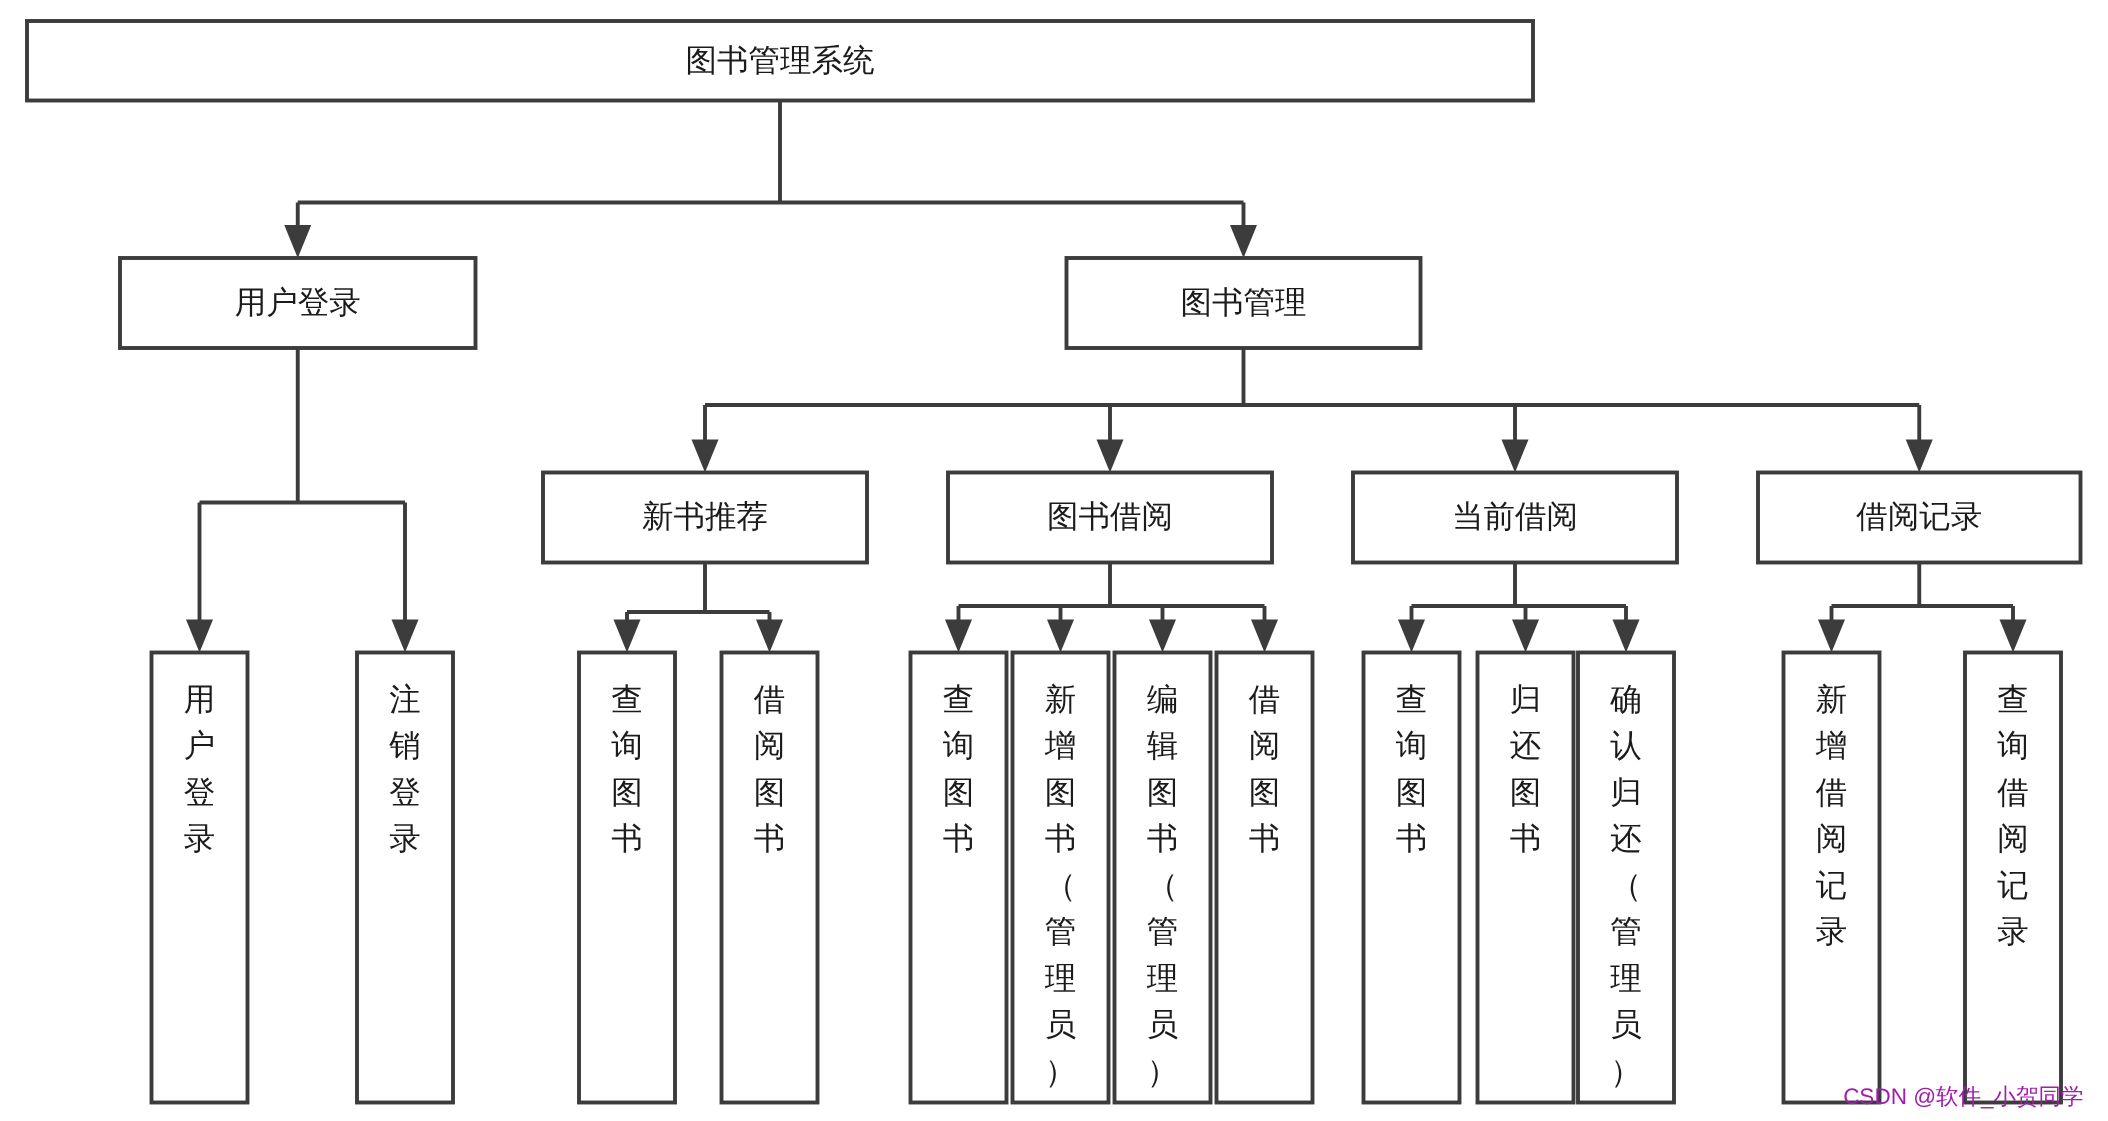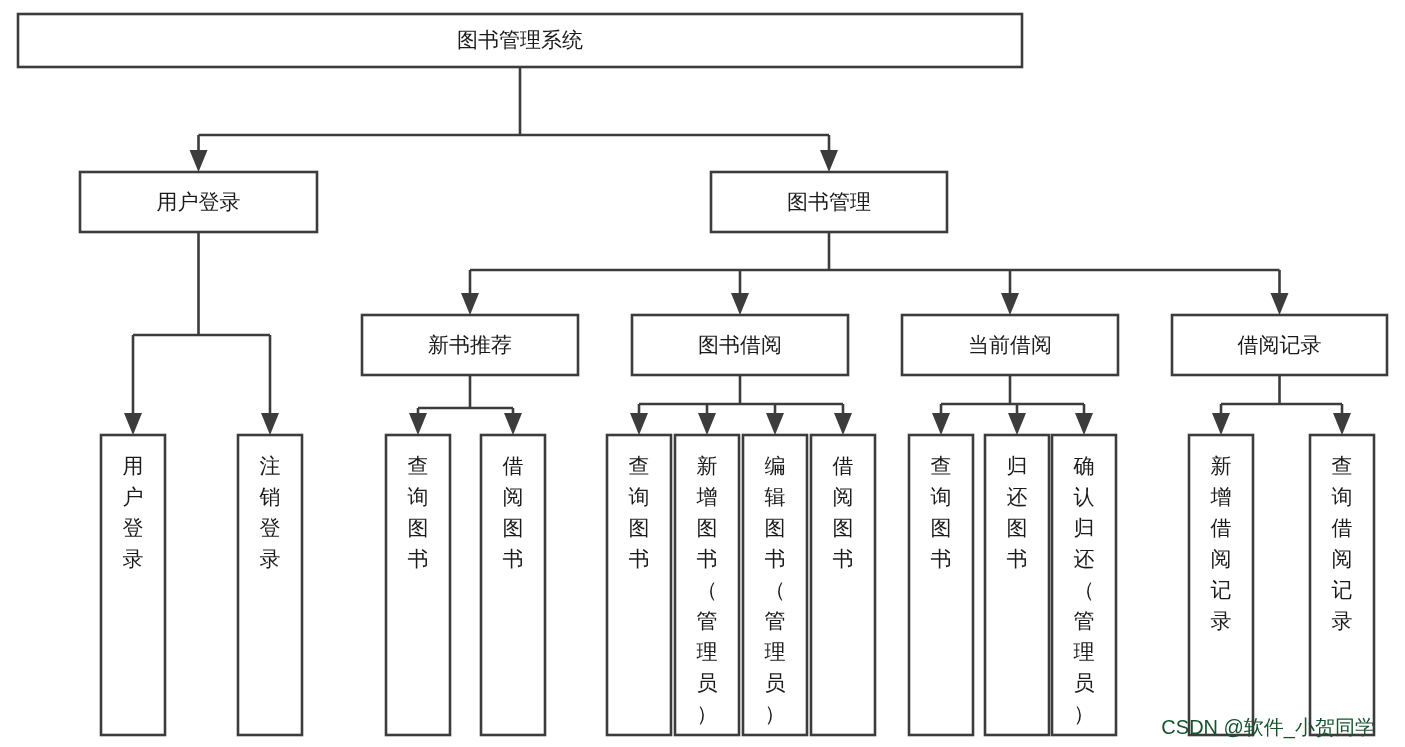--- a/index.html
+++ b/index.html
@@ -50,25 +50,25 @@
     dominant-baseline: middle;
   }
   .node-label-vertical {
     fill: #1b1b1b;
     font-family: "Liberation Sans", "DejaVu Sans", sans-serif;
     font-size: 21px;
     text-anchor: middle;
   }
   .watermark-text {
     position: absolute;
-    right: 30px;
+    right: 16px;
     bottom: 6px;
     font-family: "Liberation Sans", "DejaVu Sans", sans-serif;
-    font-size: 20px;
-    color: #14532d;
+    font-size: 15px;
+    color: #a21caf;
     white-space: nowrap;
     user-select: none;
   }
 </style>
 </head>
 <body>
 
 <div id="diagram-root">
   <svg id="tree-svg" viewBox="0 0 1405 747">
     <g id="connectors-layer">

